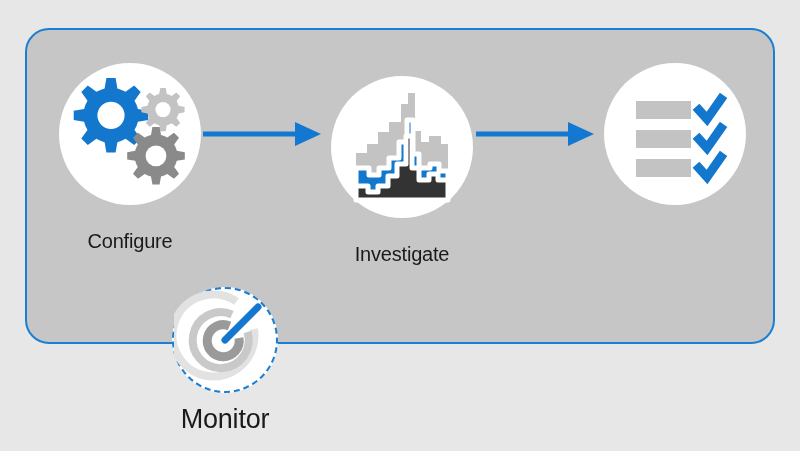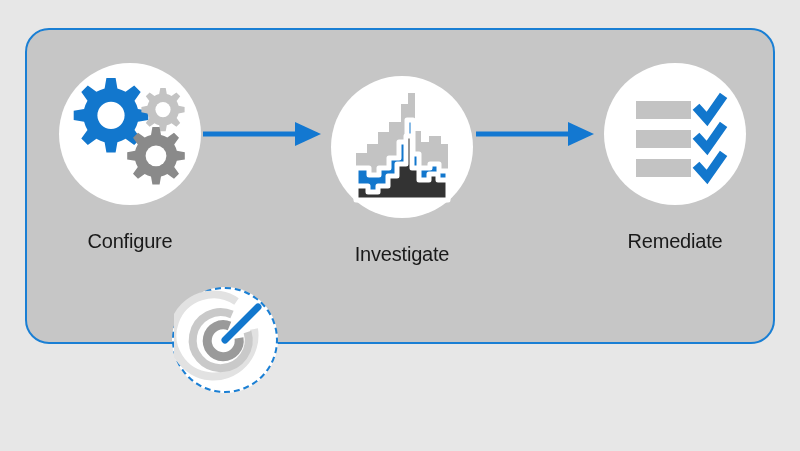--- a/index.html
+++ b/index.html
@@ -155,31 +155,31 @@
     <div class="stage-disc">
       <svg width="142" height="142" viewBox="0 0 142 142">
         <rect x="32" y="38" width="55" height="18" fill="#c3c3c3"></rect>
         <rect x="32" y="67" width="55" height="18" fill="#c3c3c3"></rect>
         <rect x="32" y="96" width="55" height="18" fill="#c3c3c3"></rect>
         <path d="M 95,47 L 103,56 L 117,36" fill="none" stroke="#1277cd" stroke-width="9" stroke-linecap="square" stroke-linejoin="miter"></path>
         <path d="M 95,76 L 103,85 L 117,65" fill="none" stroke="#1277cd" stroke-width="9" stroke-linecap="square" stroke-linejoin="miter"></path>
         <path d="M 95,105 L 103,114 L 117,94" fill="none" stroke="#1277cd" stroke-width="9" stroke-linecap="square" stroke-linejoin="miter"></path>
       </svg>
     </div>
-    <div class="stage-label">Remediate</div>
   </div>
 
   <div id="stage-monitor">
     <div class="monitor-disc">
       <svg width="102" height="102" viewBox="0 0 102 102">
 
         <path d="M 62.5,12.5 A 41,41 0 1 0 80,40" fill="none" stroke="#e2e2e2" stroke-width="8" stroke-linecap="butt"></path>
 
         <path d="M 58,25.5 A 28,28 0 1 0 73.5,43" fill="none" stroke="#c9c9c9" stroke-width="8" stroke-linecap="butt"></path>
 
         <path d="M 55.5,37 A 16,16 0 1 0 65,49" fill="none" stroke="#9a9a9a" stroke-width="9" stroke-linecap="butt"></path>
 
         <line x1="51" y1="51" x2="84" y2="18" stroke="#1277cd" stroke-width="7" stroke-linecap="round"></line>
       </svg>
     </div>
+    <div class="stage-label">Monitor</div>
   </div>
 
 </div>
 
 </body></html>

